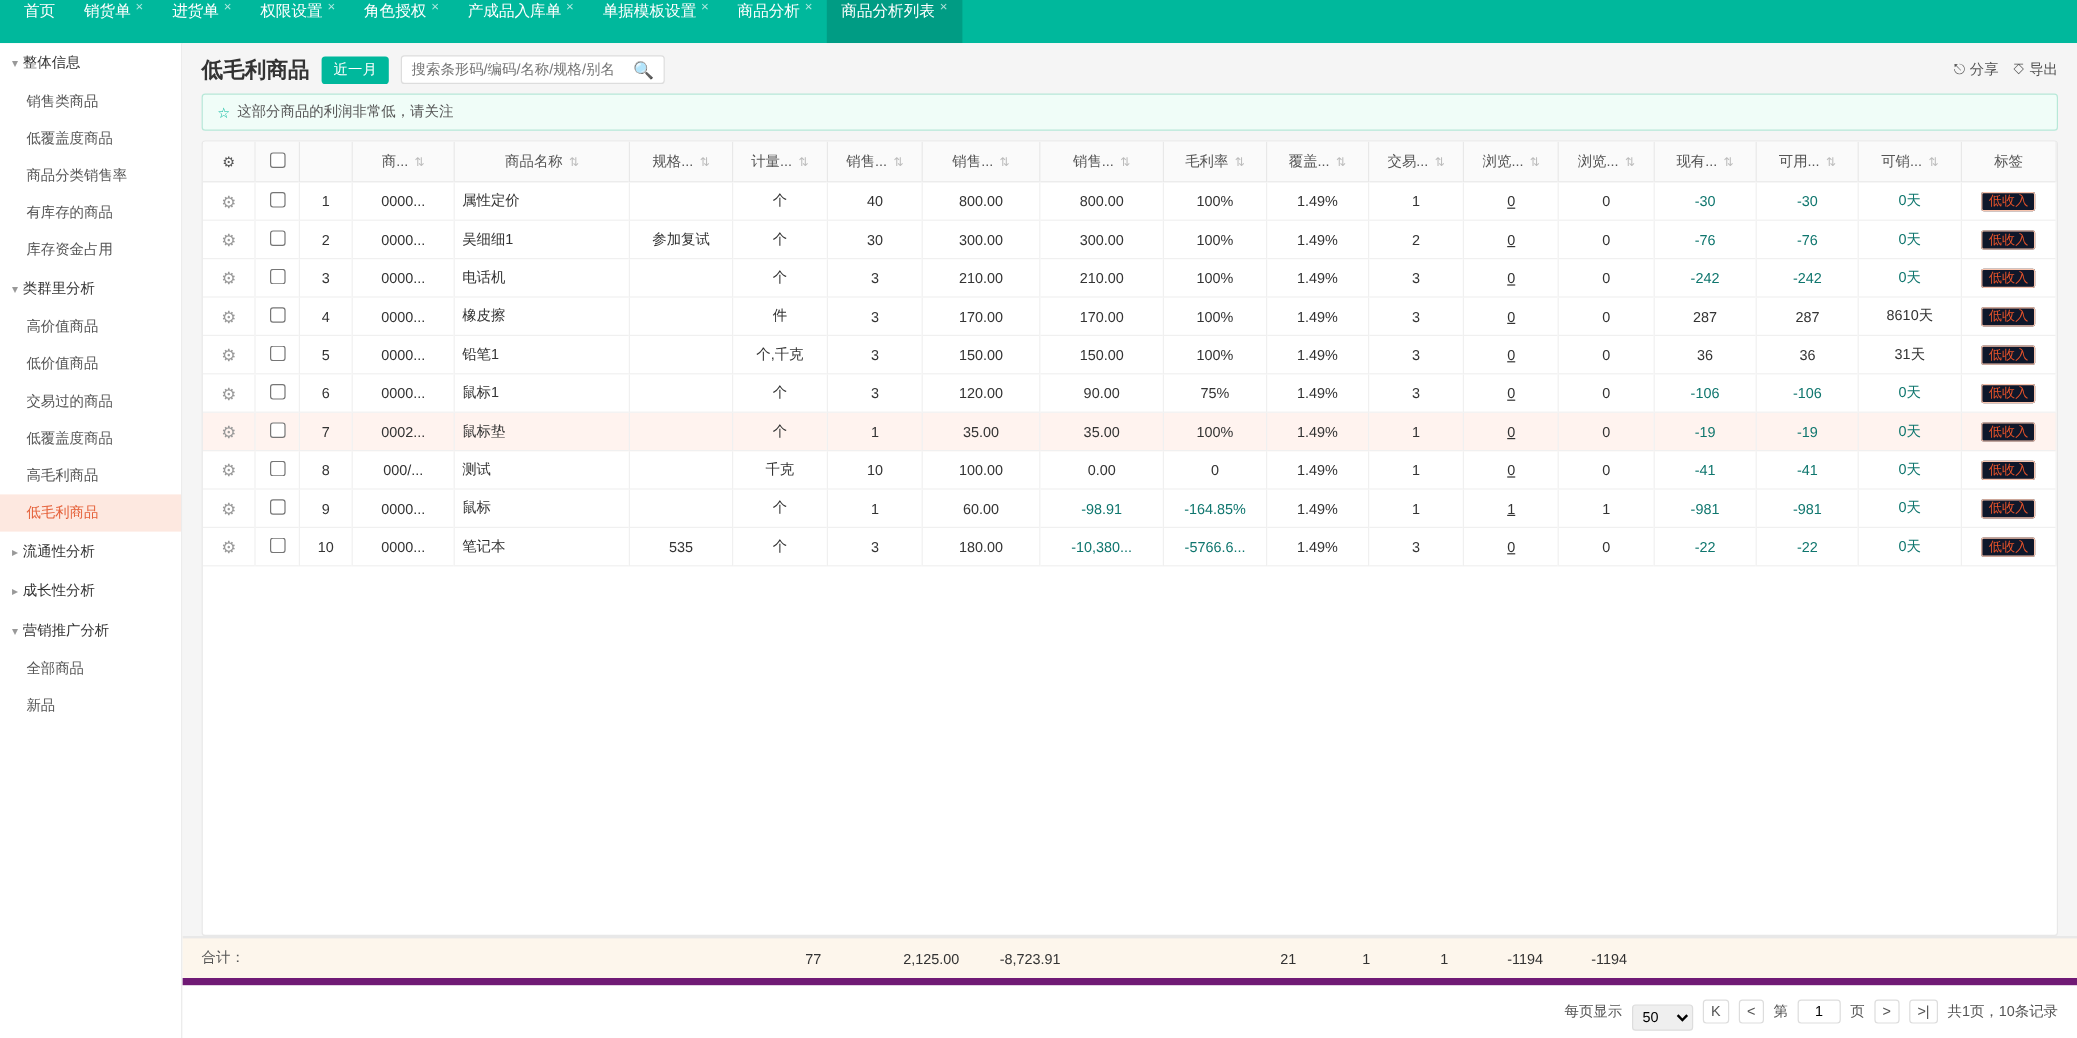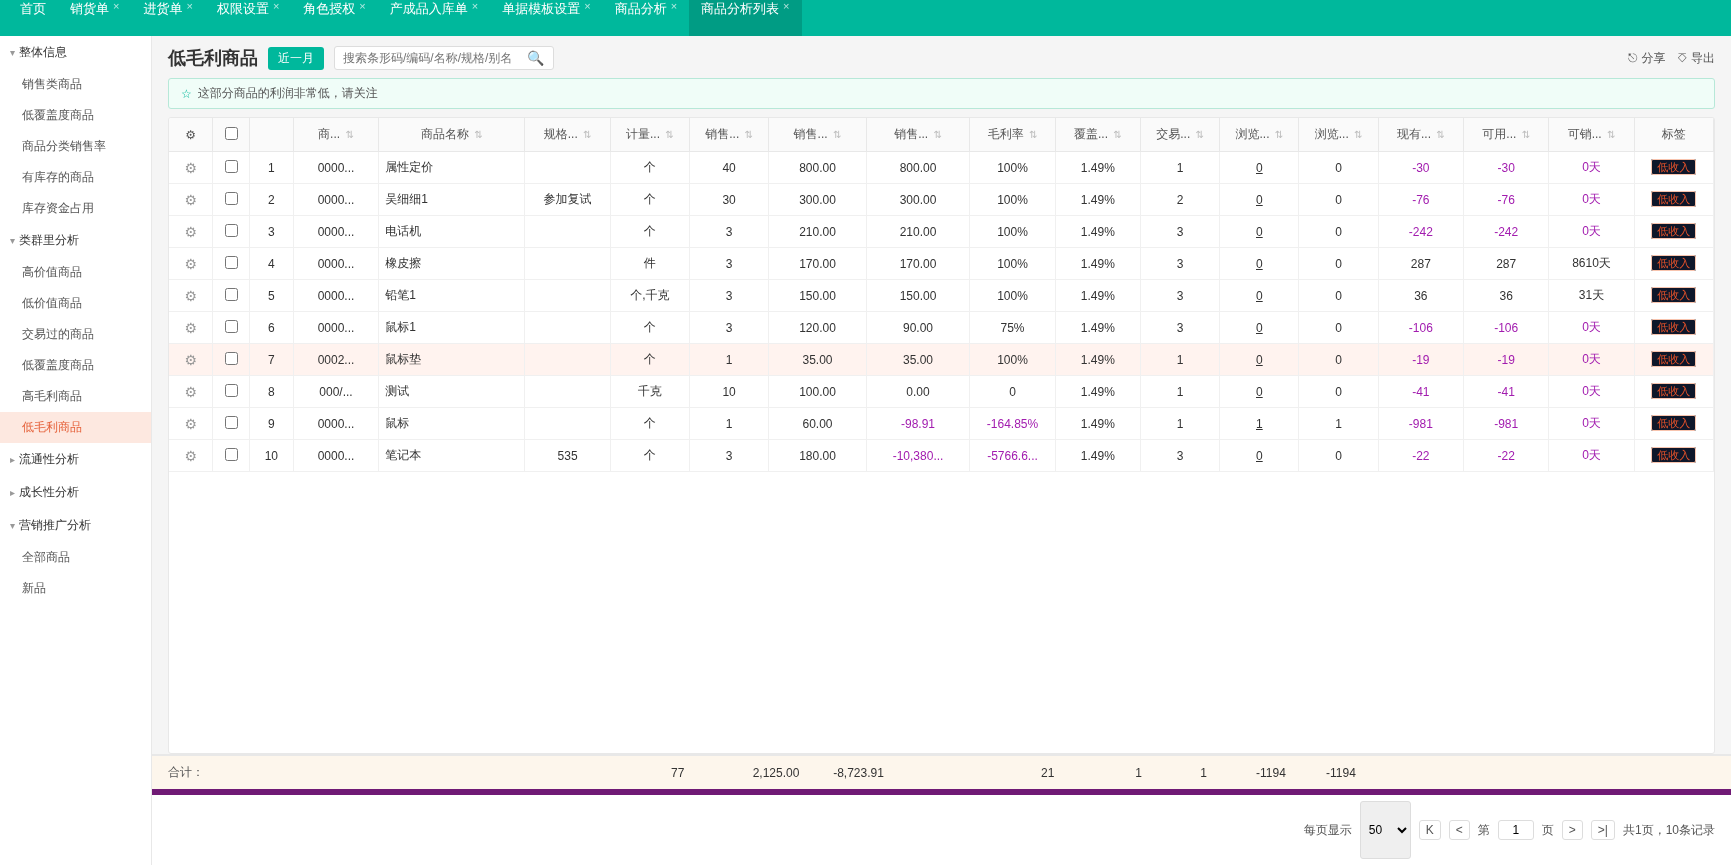--- a/index.html
+++ b/index.html
@@ -167,21 +167,21 @@
       border-bottom: 1px solid #f0f0f0;
     }
     tbody tr.highlighted { background: #fff3ef; }
     tbody td {
       padding: 7px 6px;
       text-align: center;
       border-right: 1px solid #f0f0f0;
       white-space: nowrap;
     }
     td.text-left { text-align: left; }
-    .red-text { color: #a21caf; }
+    .red-text { color: #0f766e; }
     .tag-badge {
       background: #0f172a;
       color: #e5522a;
       border: 1px solid #f8c4ae;
       border-radius: 2px;
       padding: 1px 5px;
       font-size: 11px;
     }
     .zero-link { text-decoration: underline; color: #333; cursor: pointer; }
 
@@ -204,22 +204,23 @@
       padding: 6px 16px;
       background: #fff;
       border-top: 6px solid #701a75;
       font-size: 12px;
       color: #555;
       gap: 8px;
     }
     .page-size-select {
       border: 1px solid #ddd;
       border-radius: 3px;
-      padding: 20px 4px;
-      font-size: 12px;
+      padding: 2px 4px;
+      font-size: 12px;
+      margin-top: 10px;
     }
     .page-nav-btn {
       border: 1px solid #ddd;
       background: #fff;
       border-radius: 3px;
       padding: 2px 6px;
       cursor: pointer;
       font-size: 12px;
       color: #555;
     }
@@ -597,21 +598,21 @@
         <span style="display:inline-block; width:36px;"></span>
         <span style="display:inline-block; width:70px;"></span>
         <span style="display:inline-block; width:120px;"></span>
         <span style="display:inline-block; width:70px;"></span>
         <span style="display:inline-block; width:65px;"></span>
         <span style="display:inline-block; width:65px; text-align:left;">77</span>
         <span style="display:inline-block; width:80px; text-align:center;">2,125.00</span>
         <span style="display:inline-block; width:85px; text-align:center;">-8,723.91</span>
         <span style="display:inline-block; width:70px;"></span>
         <span style="display:inline-block; width:70px;"></span>
-        <span style="display:inline-block; width:65px; ">21</span>
+        <span style="display:inline-block; width:65px; text-align:center;">21</span>
         <span style="display:inline-block; width:65px; text-align:center;">1</span>
         <span style="display:inline-block; width:65px; text-align:center;">1</span>
         <span style="display:inline-block; width:70px; text-align:center;">-1194</span>
         <span style="display:inline-block; width:70px; text-align:center;">-1194</span>
       </span>
     </div>
 
     <div class="pagination-bar">
       <span>每页显示</span>
       <select class="page-size-select">

